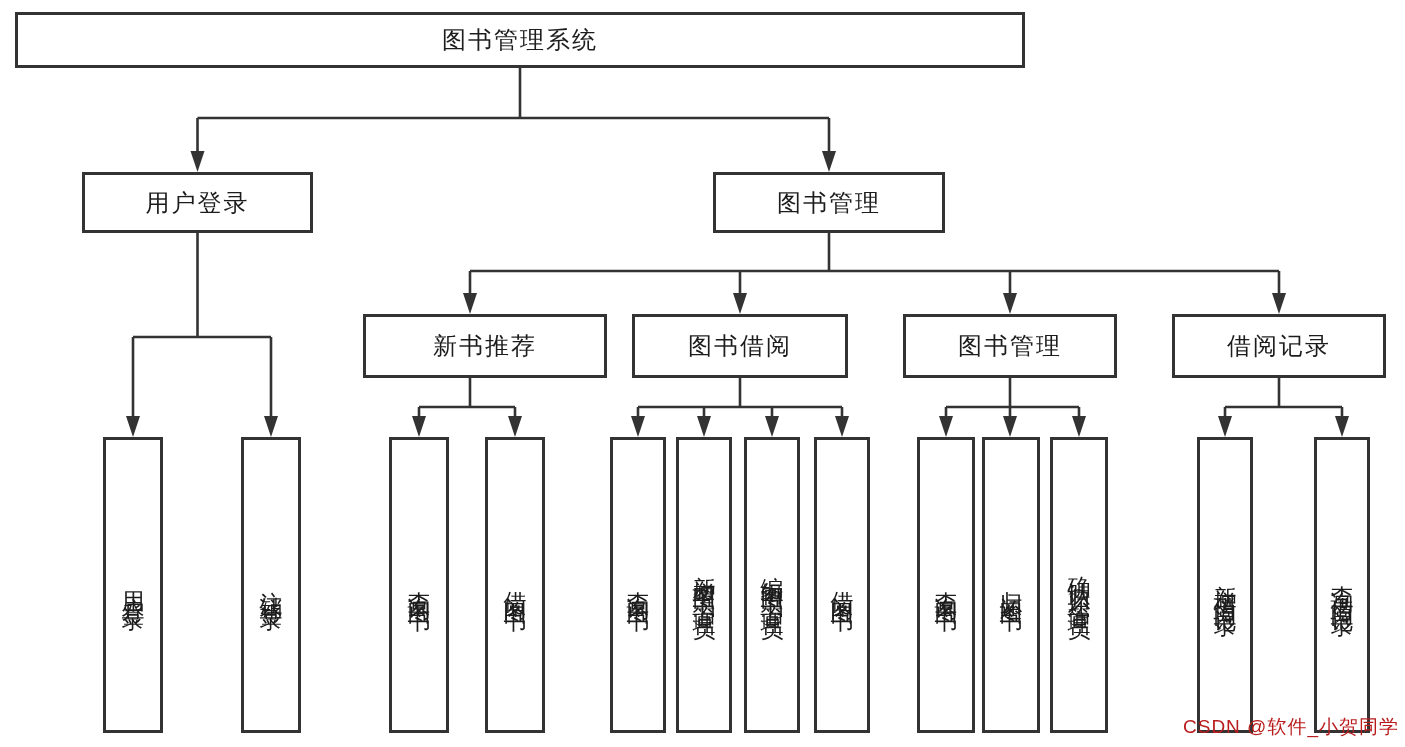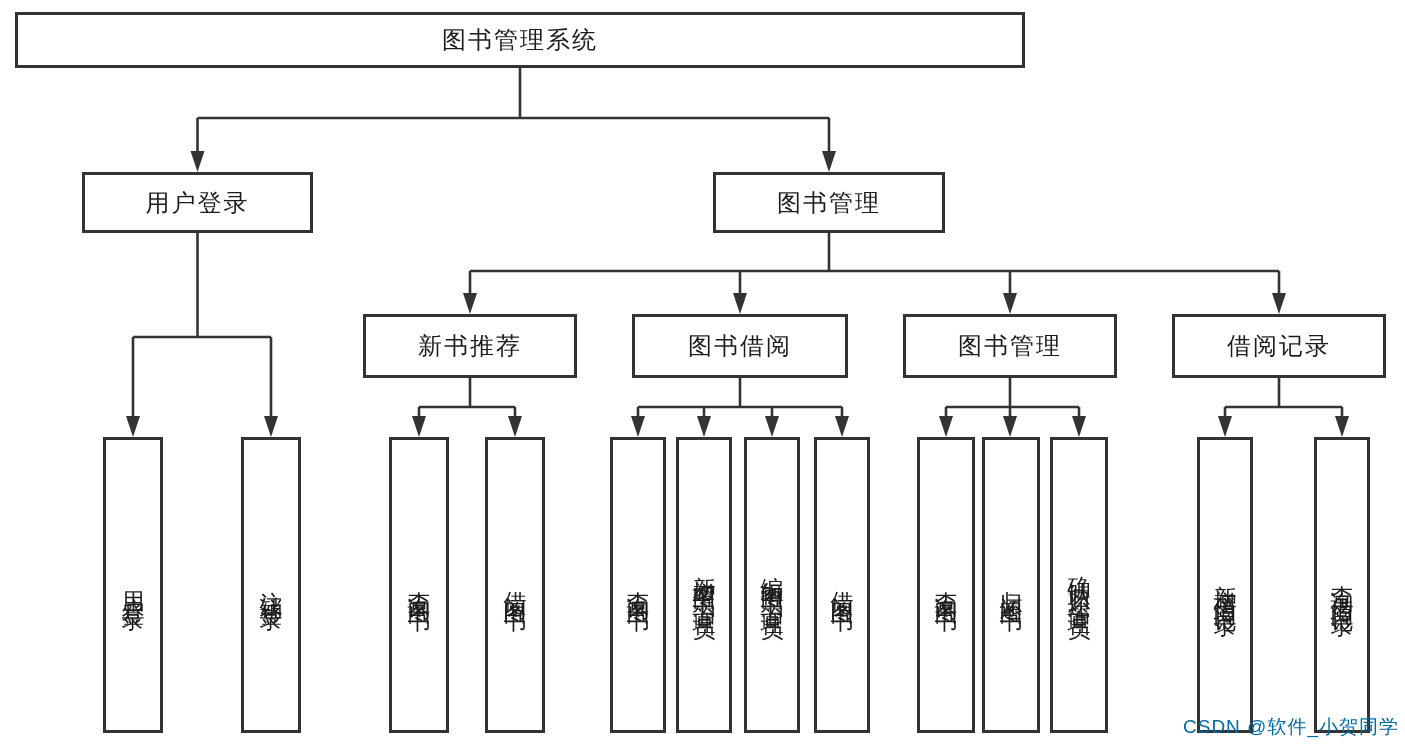--- a/index.html
+++ b/index.html
@@ -33,21 +33,21 @@
     writing-mode:vertical-rl;
     text-orientation:mixed;
     letter-spacing:6px;
     line-height:1;
   }
   .watermark{
     position:absolute;
     left:1183px;top:714px;
     width:212px;
     font-size:19px;
-    color:#0369a1;
+    color:#b91c1c;
     letter-spacing:1px;
     white-space:nowrap;
     text-align:right;
   }
 </style>
 </head>
 <body>
 
 <div class="stage">
 
@@ -95,21 +95,21 @@
     <span>图书管理系统</span>
   </div>
 
   <div class="node" style="left:82px;top:172px;width:231px;height:61px;">
     <span>用户登录</span>
   </div>
   <div class="node" style="left:713px;top:172px;width:232px;height:61px;">
     <span>图书管理</span>
   </div>
 
-  <div class="node" style="left:363px;top:314px;width:214px;height:64px;">
+  <div class="node" style="left:363px;top:314px;width:244px;height:64px;">
     <span>新书推荐</span>
   </div>
   <div class="node" style="left:632px;top:314px;width:216px;height:64px;">
     <span>图书借阅</span>
   </div>
   <div class="node" style="left:903px;top:314px;width:214px;height:64px;">
     <span>图书管理</span>
   </div>
   <div class="node" style="left:1172px;top:314px;width:214px;height:64px;align-items:center;">
     <span>借阅记录</span>

